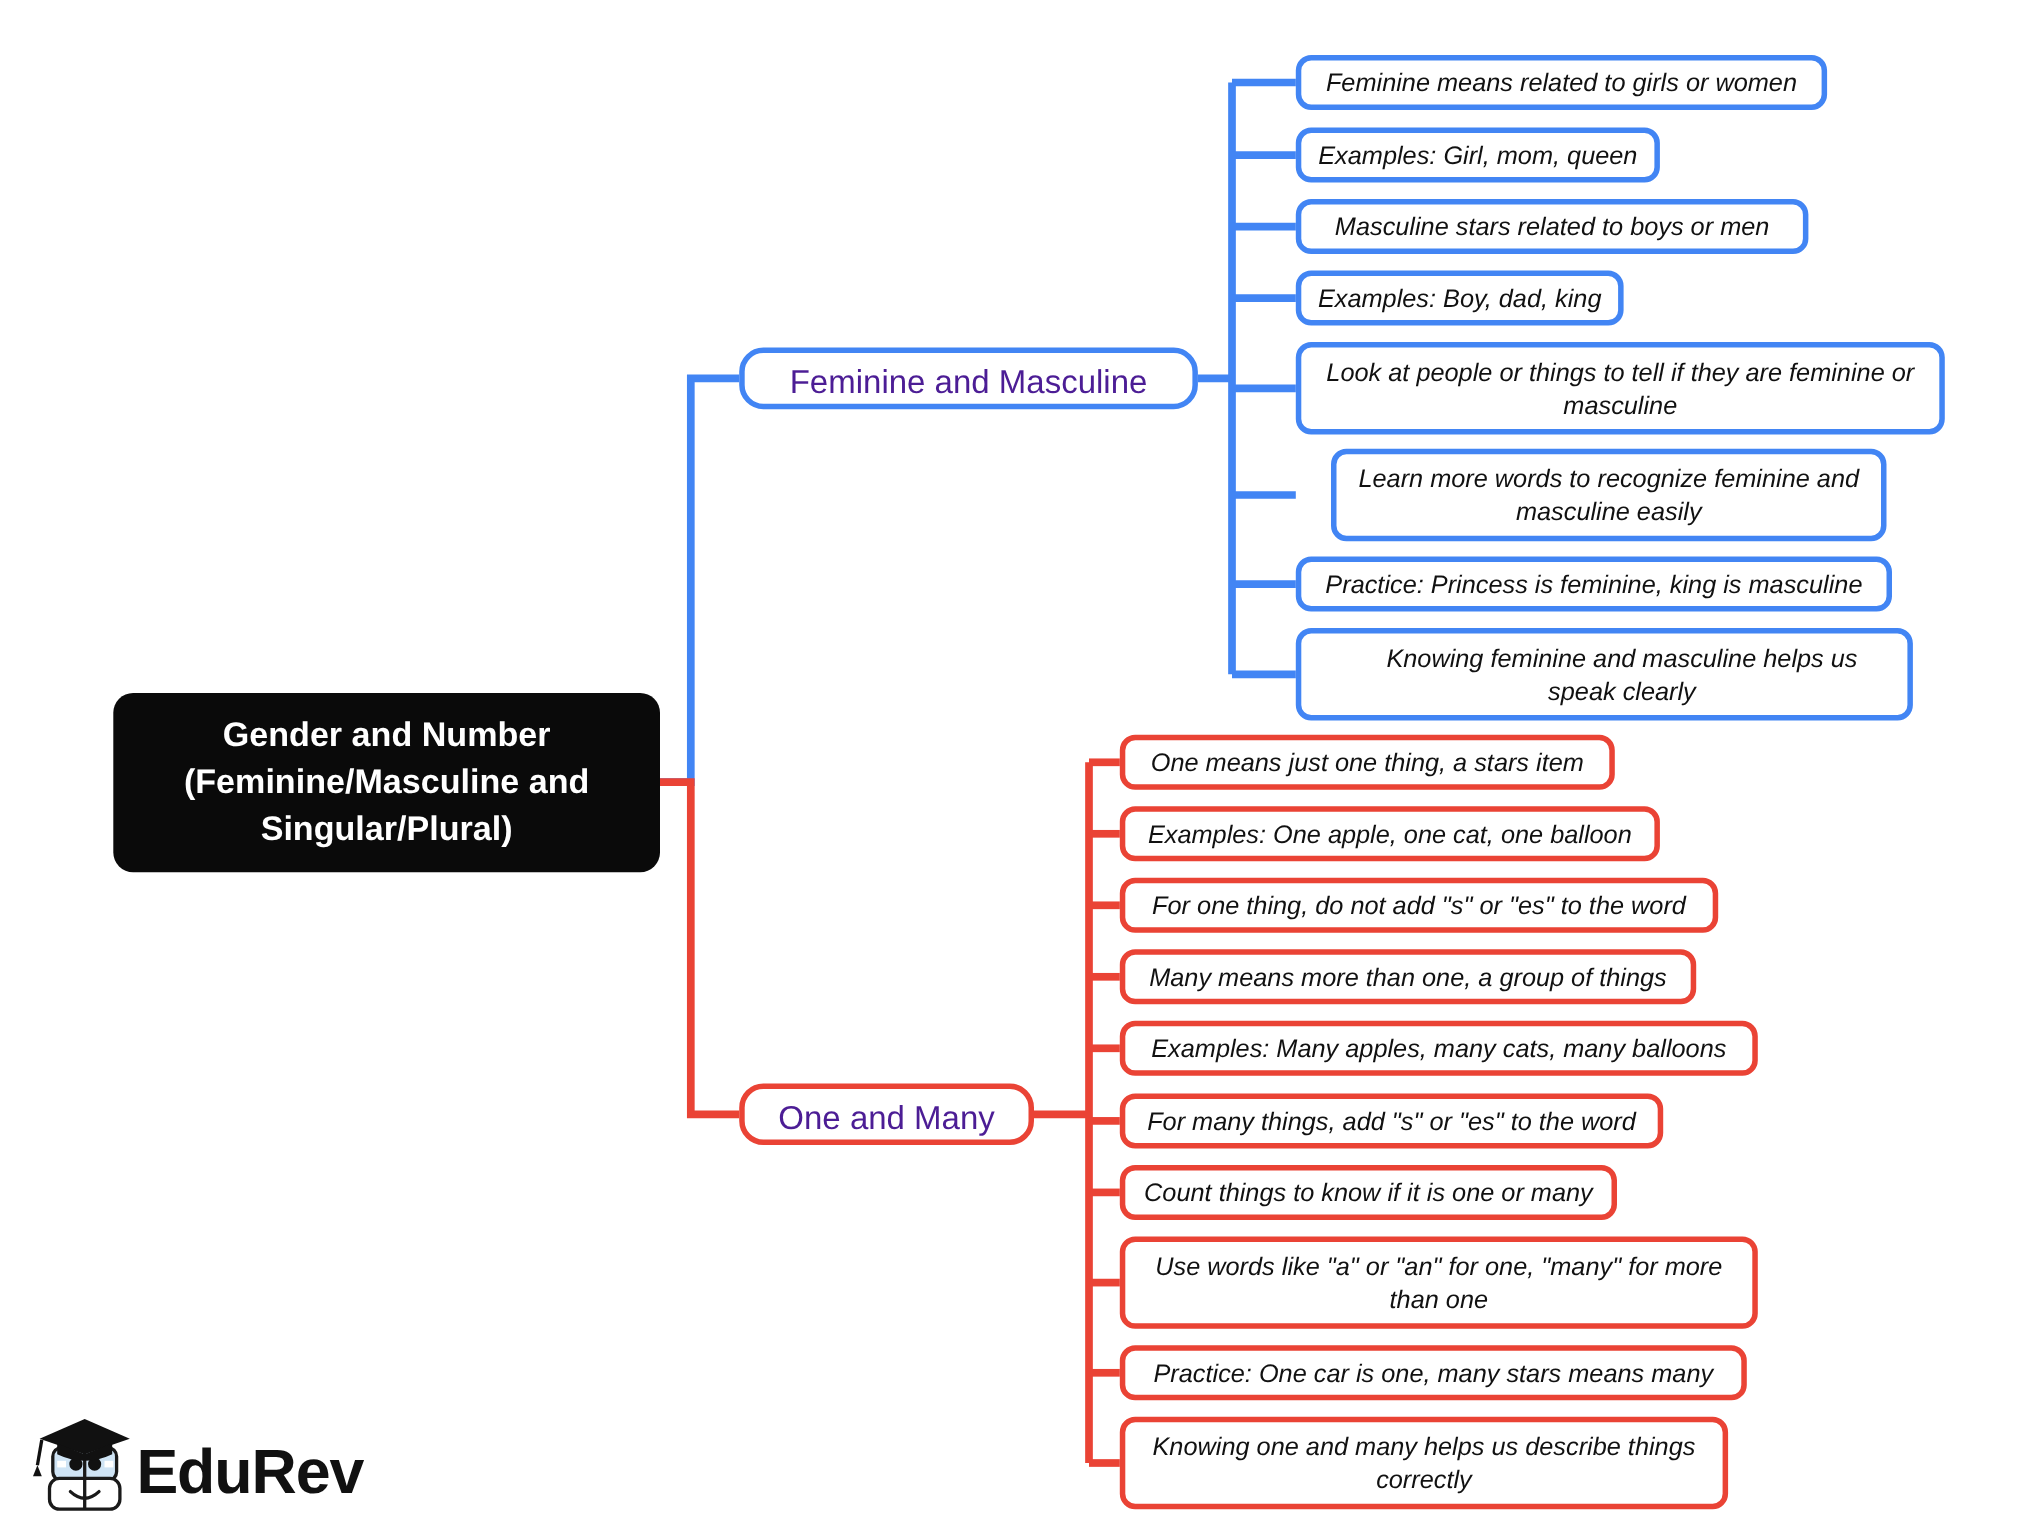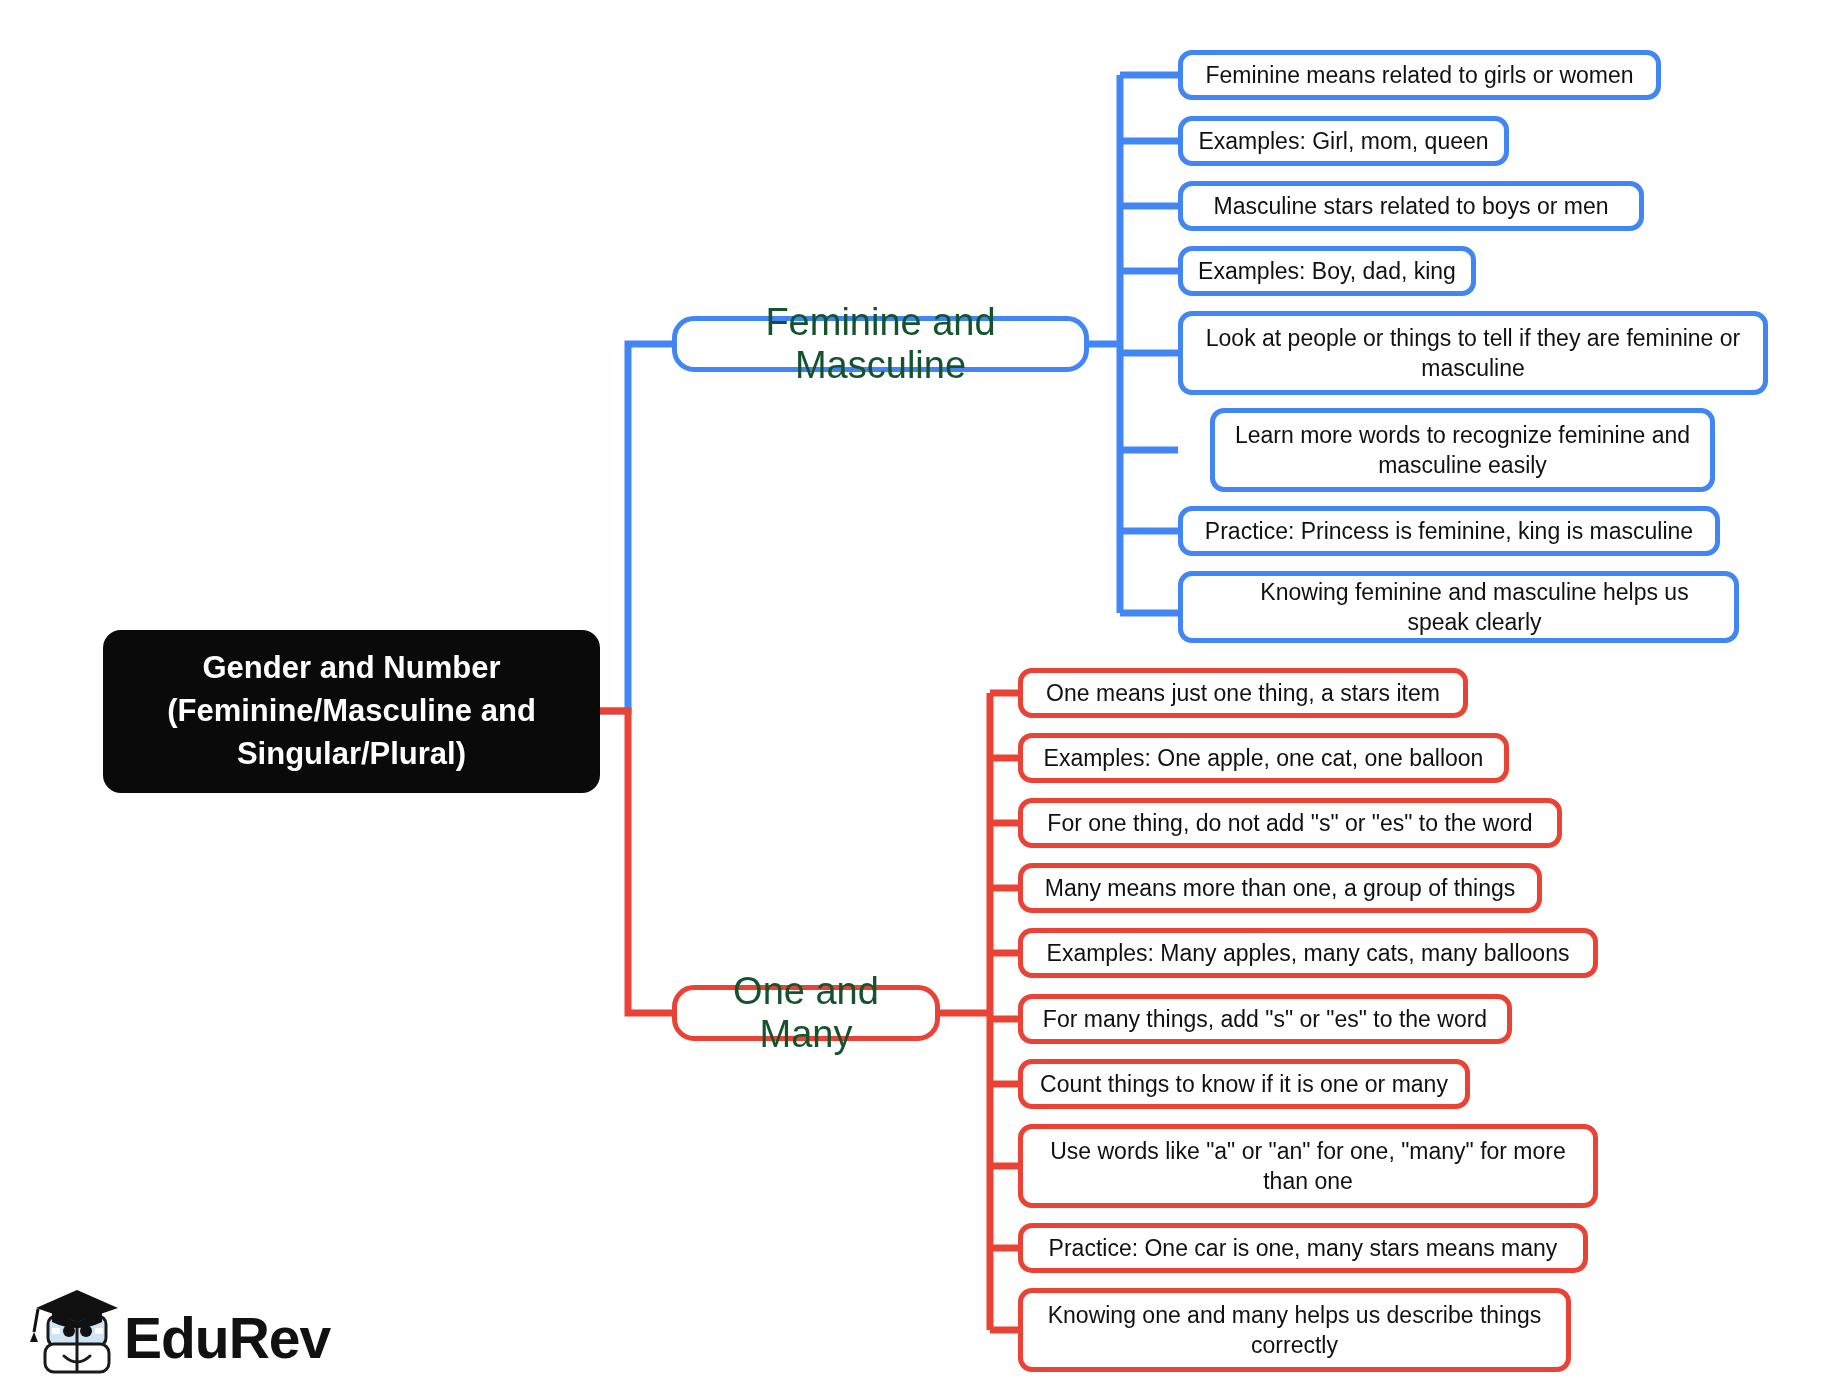--- a/index.html
+++ b/index.html
@@ -40,32 +40,34 @@
     border-radius: 18px;
     font-size: 31px;
     font-weight: bold;
     line-height: 1.38;
     padding: 6px 14px;
   }
   .node-branch {
     border-style: solid;
     border-width: 5px;
     border-radius: 22px;
-    font-size: 38px;
-    color: #14532d;
+    font-size: 30px;
+    color: #4c1d95;
     padding: 2px 12px;
+    align-items: flex-end;
   }
   .node-leaf {
     border-style: solid;
     border-width: 5px;
     border-radius: 14px;
     font-size: 23px;
     color: #111111;
     line-height: 1.32;
     padding: 3px 12px;
+    font-style: italic;
   }
   .branch-blue { border-color: #4285f4; }
   .branch-red  { border-color: #ea4335; }
   .leaf-blue   { border-color: #4285f4; }
   .leaf-red    { border-color: #ea4335; }
 
   #logo {
     position: absolute;
     left: 18px;
     top: 1288px;
@@ -148,21 +150,21 @@
   </div>
   <div class="node node-leaf leaf-blue" style="left:1178px; top:311px; width:590px; height:84px;">
     <span>Look at people or things to tell if they are feminine or masculine</span>
   </div>
   <div class="node node-leaf leaf-blue" style="left:1178px; top:408px; width:505px; height:84px;margin-left:32px;">
     <span>Learn more words to recognize feminine and masculine easily</span>
   </div>
   <div class="node node-leaf leaf-blue" style="left:1178px; top:506px; width:542px; height:50px;">
     <span>Practice: Princess is feminine, king is masculine</span>
   </div>
-  <div class="node node-leaf leaf-blue" style="left:1178px; top:571px; width:561px; height:72px;padding-left:44px;">
+  <div class="node node-leaf leaf-blue" style="left:1178px; top:571px; width:561px; height:84px;padding-left:44px;">
     <span>Knowing feminine and masculine helps us speak clearly</span>
   </div>
 
   <div class="node node-leaf leaf-red" style="left:1018px; top:668px; width:450px; height:50px;">
     <span>One means just one thing, a stars item</span>
   </div>
   <div class="node node-leaf leaf-red" style="left:1018px; top:733px; width:491px; height:50px;">
     <span>Examples: One apple, one cat, one balloon</span>
   </div>
   <div class="node node-leaf leaf-red" style="left:1018px; top:798px; width:544px; height:50px;">

